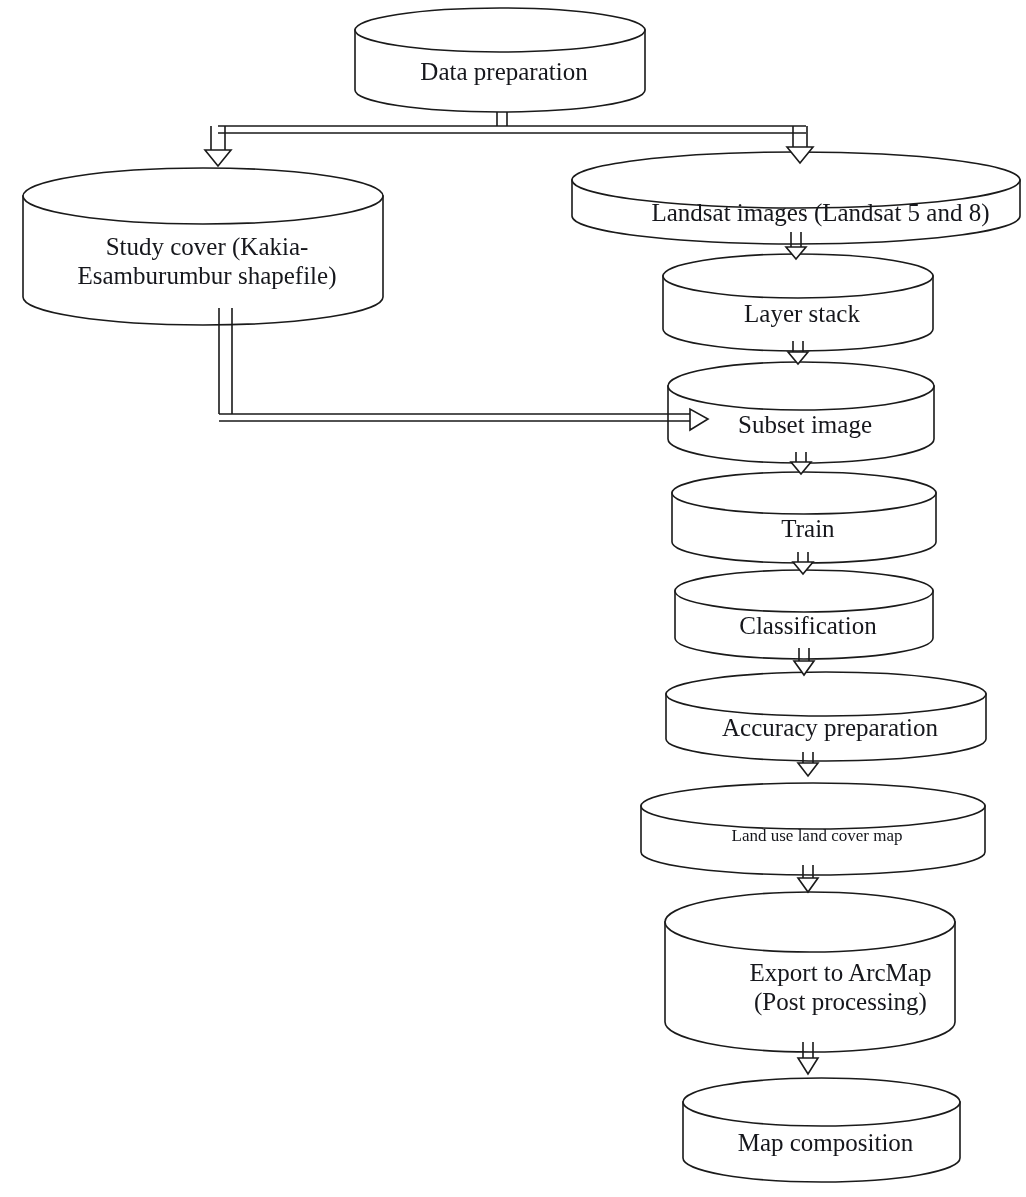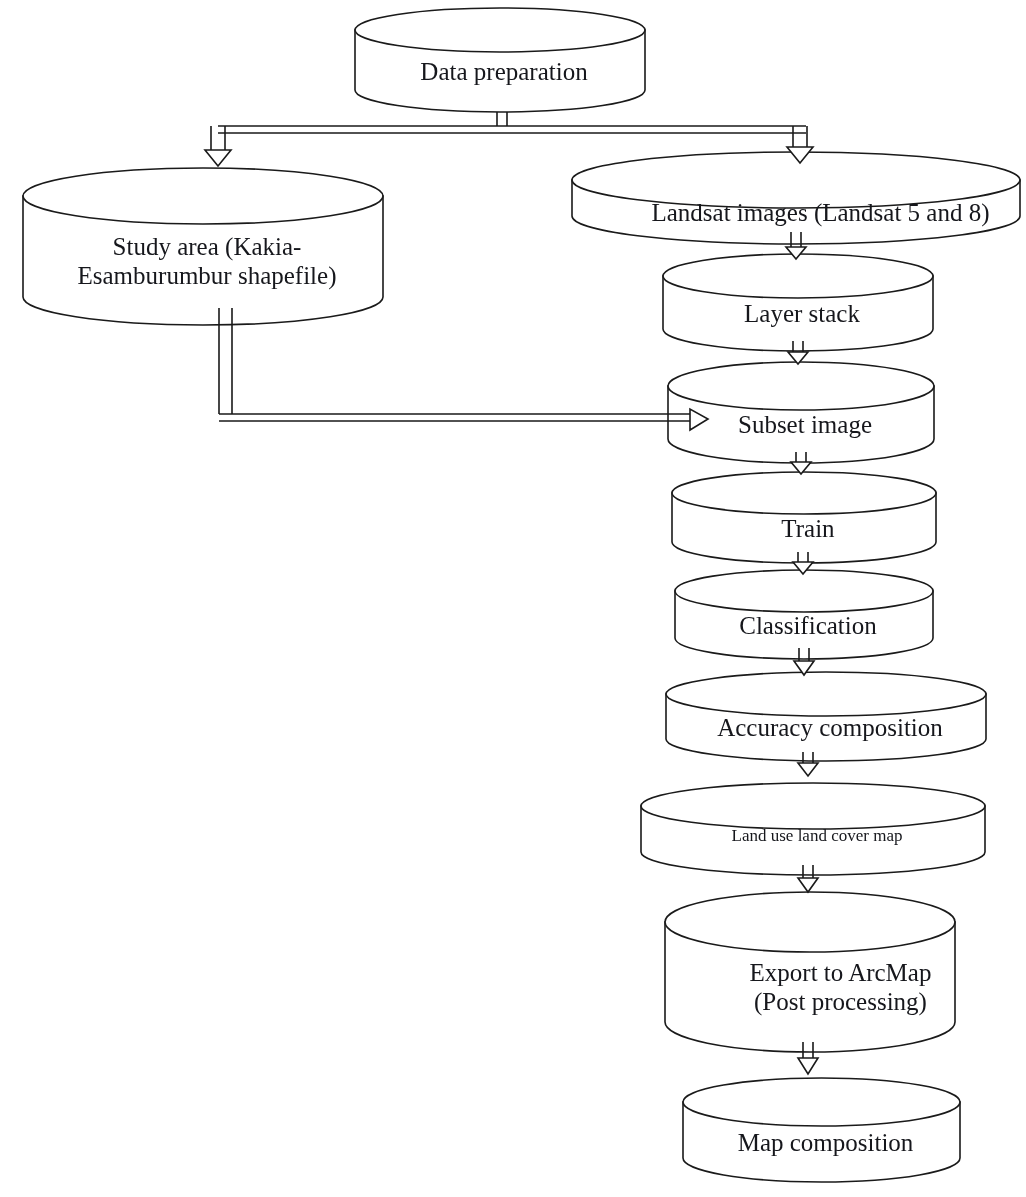--- a/index.html
+++ b/index.html
@@ -35,21 +35,21 @@
           <path d="M0,22 L0,82 A145,22 0 0 0 290,82 L290,22 Z" fill="#ffffff" stroke="#1a1a1a" stroke-width="1.6"></path>
           <ellipse cx="145" cy="22" rx="145" ry="22" fill="#ffffff" stroke="#1a1a1a" stroke-width="1.6"></ellipse>
         </svg>
         <div class="lbl" style="font-size: 25px; color: rgb(22, 23, 28); top: 48.5px;">Data preparation</div>
       </div>
       <div class="cyl" style="left: 23px; top: 168px; width: 360px; height: 157px;">
         <svg width="360" height="157" viewBox="0 0 360 157">
           <path d="M0,28 L0,129 A180,28 0 0 0 360,129 L360,28 Z" fill="#ffffff" stroke="#1a1a1a" stroke-width="1.6"></path>
           <ellipse cx="180" cy="28" rx="180" ry="28" fill="#ffffff" stroke="#1a1a1a" stroke-width="1.6"></ellipse>
         </svg>
-        <div class="lbl" style="font-size: 25px; color: rgb(22, 23, 28); top: 63.5px;">Study area (Kakia-
+        <div class="lbl" style="font-size: 25px; color: rgb(22, 23, 28); top: 63.5px;">Study cover (Kakia-
 Esamburumbur shapefile)</div>
       </div>
       <div class="cyl" style="left: 572px; top: 152px; width: 489px; height: 92px;">
         <svg width="448" height="92" viewBox="0 0 448 92">
           <path d="M0,28 L0,64 A224,28 0 0 0 448,64 L448,28 Z" fill="#ffffff" stroke="#1a1a1a" stroke-width="1.6"></path>
           <ellipse cx="224" cy="28" rx="224" ry="28" fill="#ffffff" stroke="#1a1a1a" stroke-width="1.6"></ellipse>
         </svg>
         <div class="lbl" style="font-size: 25px; color: rgb(22, 23, 28); top: 45.5px;">Landsat images (Landsat 5 and 8)</div>
       </div>
       <div class="cyl" style="left: 663px; top: 254px; width: 270px; height: 97px;">
@@ -78,21 +78,21 @@
           <path d="M0,21 L0,68 A129,21 0 0 0 258,68 L258,21 Z" fill="#ffffff" stroke="#1a1a1a" stroke-width="1.6"></path>
           <ellipse cx="129" cy="21" rx="129" ry="21" fill="#ffffff" stroke="#1a1a1a" stroke-width="1.6"></ellipse>
         </svg>
         <div class="lbl" style="font-size: 25px; color: rgb(22, 23, 28); top: 40.5px;">Classification</div>
       </div>
       <div class="cyl" style="left: 666px; top: 672px; width: 320px; height: 89px;">
         <svg width="320" height="89" viewBox="0 0 320 89">
           <path d="M0,22 L0,67 A160,22 0 0 0 320,67 L320,22 Z" fill="#ffffff" stroke="#1a1a1a" stroke-width="1.6"></path>
           <ellipse cx="160" cy="22" rx="160" ry="22" fill="#ffffff" stroke="#1a1a1a" stroke-width="1.6"></ellipse>
         </svg>
-        <div class="lbl" style="font-size: 25px; color: rgb(22, 23, 28); top: 41px;">Accuracy composition</div>
+        <div class="lbl" style="font-size: 25px; color: rgb(22, 23, 28); top: 41px;">Accuracy preparation</div>
       </div>
       <div class="cyl" style="left: 641px; top: 783px; width: 344px; height: 92px;">
         <svg width="344" height="92" viewBox="0 0 344 92">
           <path d="M0,23 L0,69 A172,23 0 0 0 344,69 L344,23 Z" fill="#ffffff" stroke="#1a1a1a" stroke-width="1.6"></path>
           <ellipse cx="172" cy="23" rx="172" ry="23" fill="#ffffff" stroke="#1a1a1a" stroke-width="1.6"></ellipse>
         </svg>
         <div class="lbl" style="font-size: 17px; color: rgb(22, 23, 28); top: 43px;">Land use land cover map</div>
       </div>
       <div class="cyl" style="left: 665px; top: 892px; width: 343px; height: 160px;">
         <svg width="290" height="160" viewBox="0 0 290 160">

